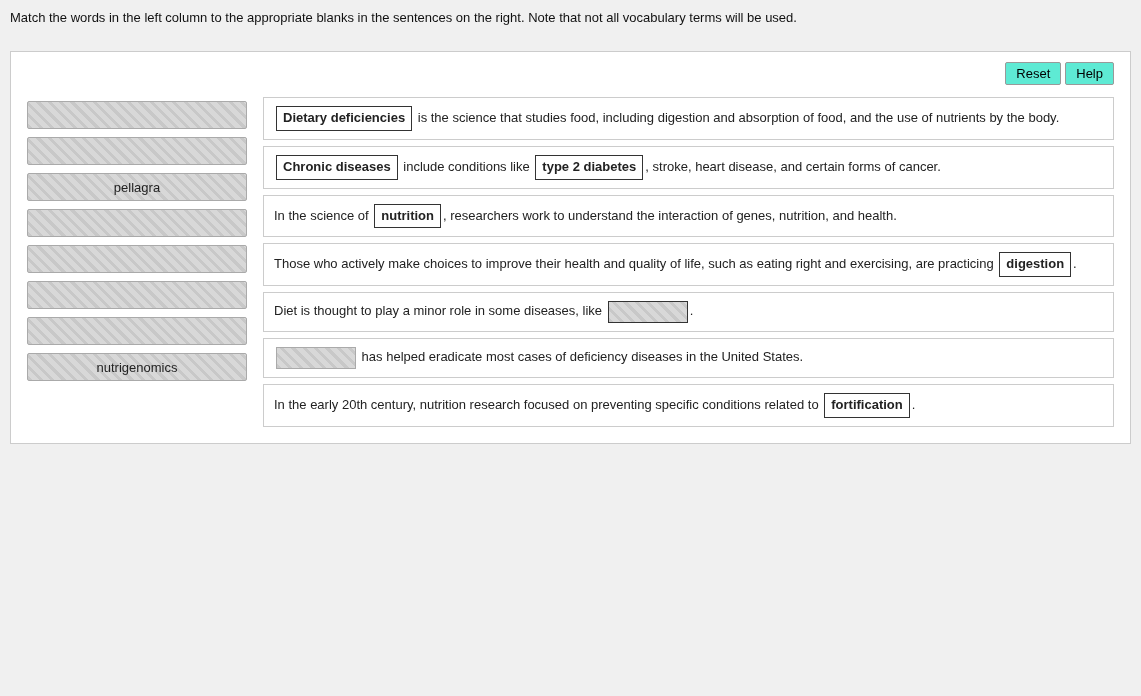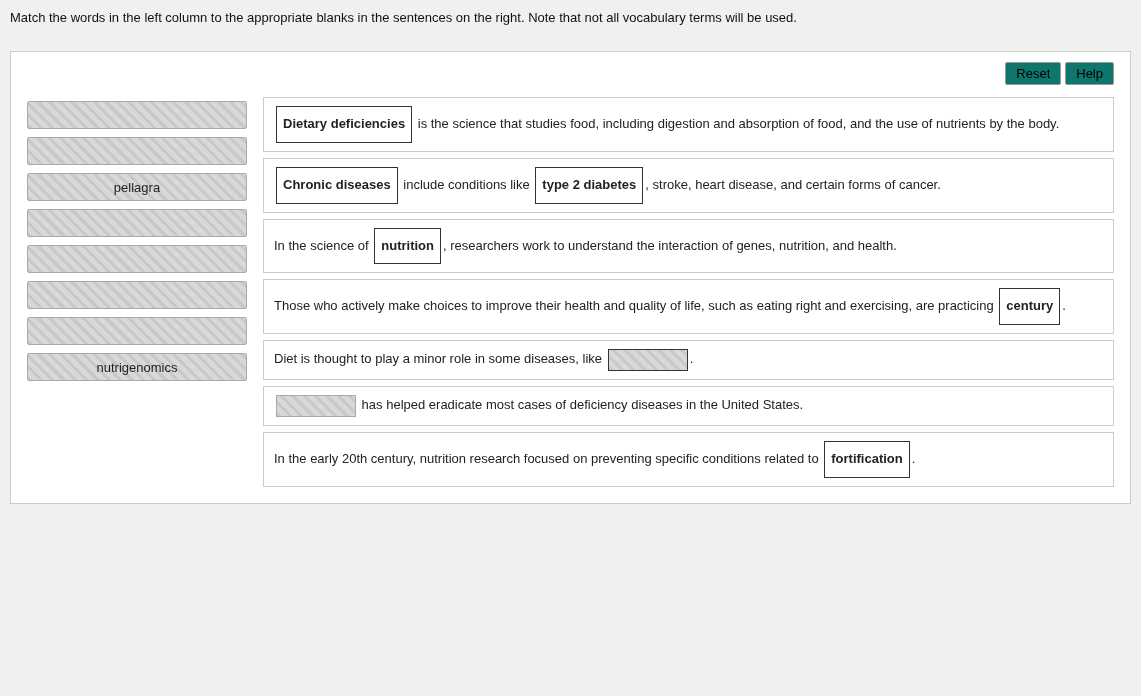--- a/index.html
+++ b/index.html
@@ -21,21 +21,21 @@
       position: relative;
     }
     .toolbar {
       display: flex;
       justify-content: flex-end;
       gap: 4px;
       margin-bottom: 12px;
     }
     .toolbar-btn {
       border: 1px solid #999;
-      background: #0f766e;
+      background: #5eead4;
       padding: 3px 10px;
       font-size: 13px;
       cursor: pointer;
       border-radius: 2px;
     }
     .content-area {
       display: flex;
       gap: 16px;
     }
     
@@ -85,21 +85,21 @@
       border: 1px solid #ccc;
       padding: 8px 10px;
       background: #fff;
       font-size: 13px;
       line-height: 1.6;
       color: #222;
     }
     .inline-answer {
       display: inline-block;
       border: 1px solid #333;
-      padding: 7px 6px;
+      padding: 1px 6px;
       background: #fff;
       font-size: 13px;
       font-weight: bold;
       margin: 0 2px;
       min-width: 30px;
     }
     .inline-blank {
       display: inline-block;
       border: 1px solid #333;
       padding: 1px 6px;
@@ -153,19 +153,19 @@
         <div class="word-box"></div>
         <div class="word-box"></div>
         <div class="word-box"></div>
         <div class="word-box"></div>
         <div class="word-box has-label">nutrigenomics</div>
       </div>
     <div class="right-col" id="right-col">
         <div class="sentence-box"><span class="inline-answer">Dietary deficiencies</span><span> is the science that studies food, including digestion and absorption of food, and the use of nutrients by the body.</span></div>
         <div class="sentence-box"><span class="inline-answer">Chronic diseases</span><span> include conditions like </span><span class="inline-answer">type 2 diabetes</span><span>, stroke, heart disease, and certain forms of cancer.</span></div>
         <div class="sentence-box"><span>In the science of </span><span class="inline-answer">nutrition</span><span>, researchers work to understand the interaction of genes, nutrition, and health.</span></div>
-        <div class="sentence-box"><span>Those who actively make choices to improve their health and quality of life, such as eating right and exercising, are practicing </span><span class="inline-answer">century</span><span>.</span></div>
+        <div class="sentence-box"><span>Those who actively make choices to improve their health and quality of life, such as eating right and exercising, are practicing </span><span class="inline-answer">digestion</span><span>.</span></div>
         <div class="sentence-box"><span>Diet is thought to play a minor role in some diseases, like </span><span class="inline-blank"></span><span>.</span></div>
         <div class="sentence-box"><span class="inline-blank-small"></span><span> has helped eradicate most cases of deficiency diseases in the United States.</span></div>
         <div class="sentence-box"><span>In the early 20th century, nutrition research focused on preventing specific conditions related to </span><span class="inline-answer">fortification</span><span>.</span></div>
       </div>
   </div>
 </div>
 
 </body></html>

